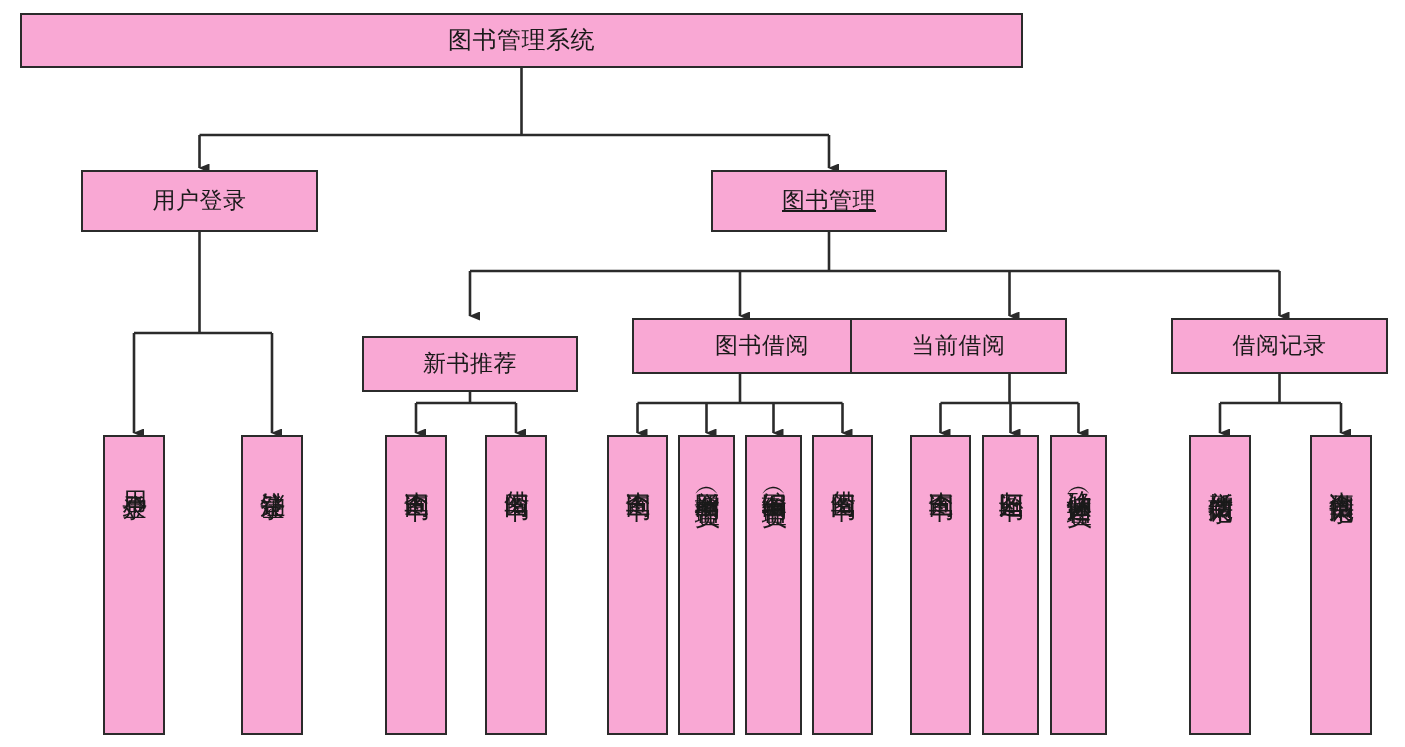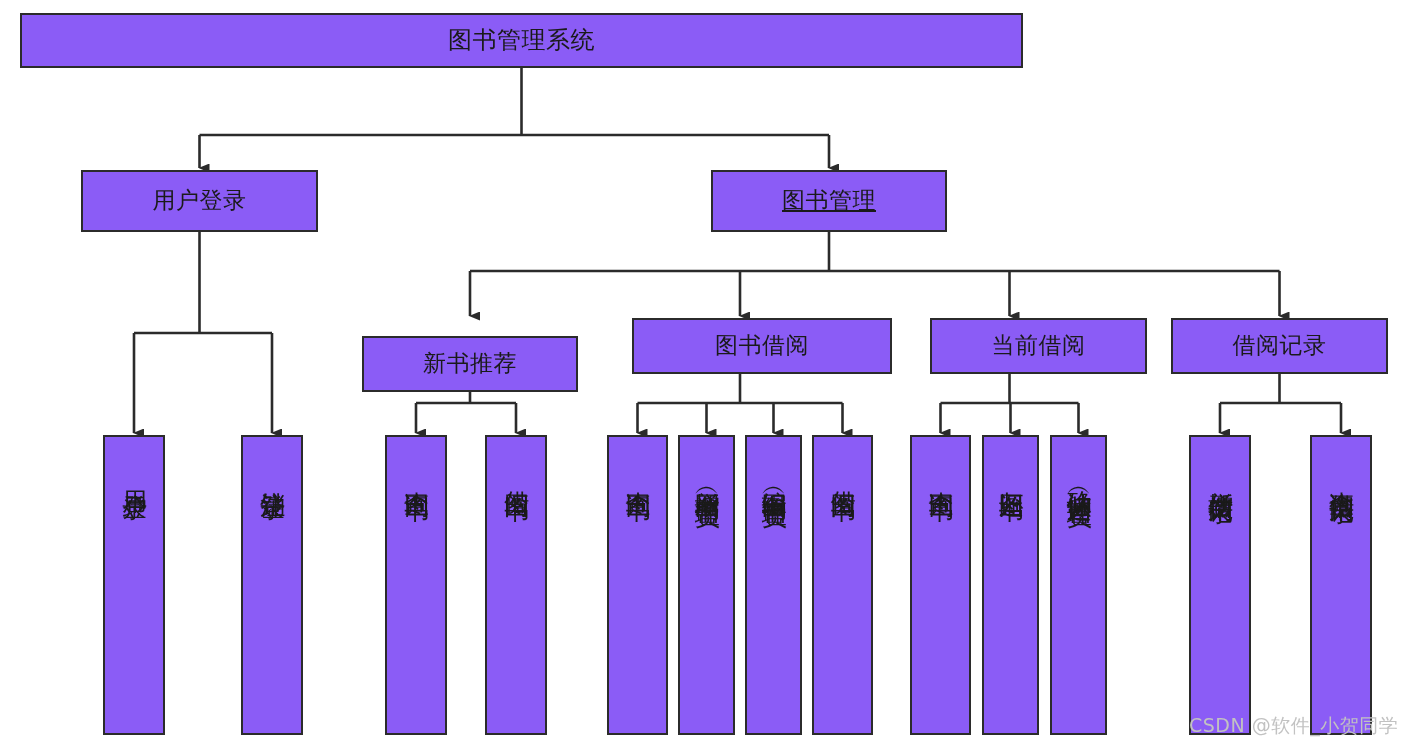--- a/index.html
+++ b/index.html
@@ -22,21 +22,21 @@
     position: absolute;
     left: 0;
     top: 0;
     width: 1405px;
     height: 747px;
     pointer-events: none;
   }
   .node {
     position: absolute;
     box-sizing: border-box;
-    background: #8b5cf6;
+    background: #f9a8d4;
     border: 2.5px solid #2b2b2b;
     display: flex;
     align-items: center;
     justify-content: center;
     color: #1a1a1a;
   }
   .node-label {
     display: block;
     text-align: center;
     line-height: 1.28;
@@ -127,21 +127,21 @@
       </div>
       <div class="node horiz" style="left: 711px; top: 170px; width: 236px; height: 62px; text-decoration: underline;">
         <span class="node-label">图书管理</span>
       </div>
       <div class="node horiz" style="left: 362px; top: 336px; width: 216px; height: 56px;">
         <span class="node-label">新书推荐</span>
       </div>
       <div class="node horiz" style="left: 632px; top: 318px; width: 260px; height: 56px;">
         <span class="node-label">图书借阅</span>
       </div>
-      <div class="node horiz" style="left: 930px; top: 318px; width: 217px; height: 56px;">
+      <div class="node horiz" style="left: 850px; top: 318px; width: 217px; height: 56px;">
         <span class="node-label">当前借阅</span>
       </div>
       <div class="node horiz" style="left: 1171px; top: 318px; width: 217px; height: 56px; justify-content: center;">
         <span class="node-label">借阅记录</span>
       </div>
       <div class="node vert" style="left: 103px; top: 435px; width: 62px; height: 300px;">
         <span class="node-label">用户登录</span>
       </div>
       <div class="node vert" style="left: 241px; top: 435px; width: 62px; height: 300px;">
         <span class="node-label">注销登录</span>
@@ -173,14 +173,13 @@
       <div class="node vert" style="left: 1050px; top: 435px; width: 57px; height: 300px;">
         <span class="node-label">确认归还（管理员）</span>
       </div>
       <div class="node vert" style="left: 1189px; top: 435px; width: 62px; height: 300px;">
         <span class="node-label">新增借阅记录</span>
       </div>
       <div class="node vert" style="left: 1310px; top: 435px; width: 62px; height: 300px;">
         <span class="node-label">查询借阅记录</span>
       </div>
     </div>
-  <div class="watermark" style="left: 1189px; top: 713px;">CSDN @软件_小贺同学</div>
 </div>
 
 </body></html>

